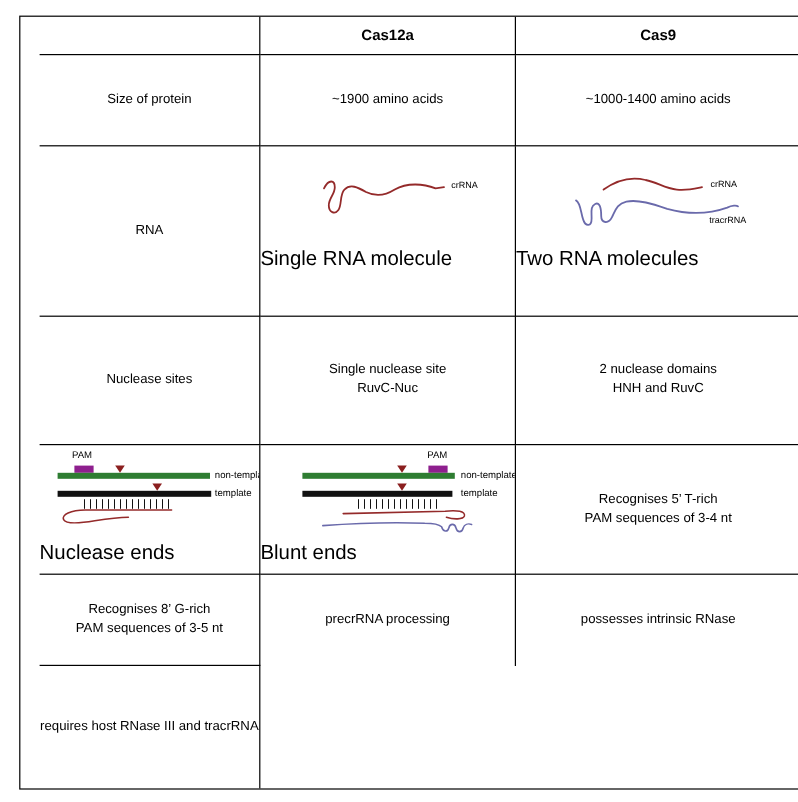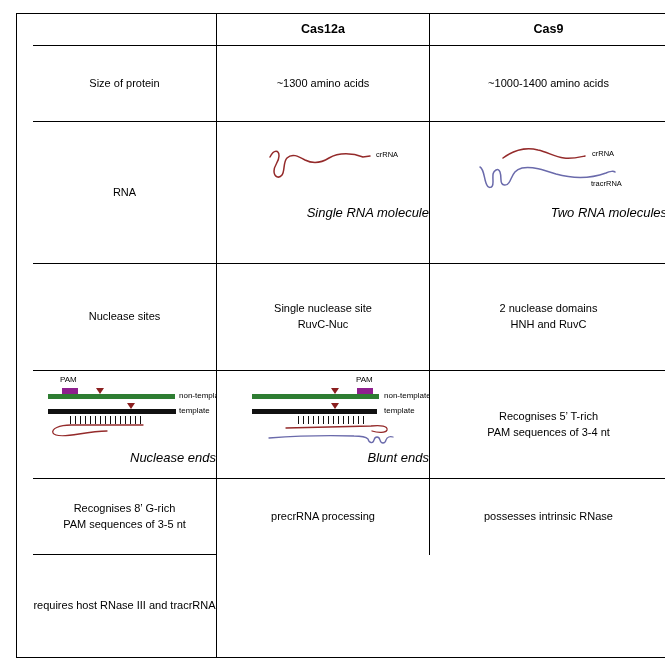--- a/index.html
+++ b/index.html
@@ -34,39 +34,39 @@
     position:absolute;width:0;height:0;
     border-left:4.5px solid transparent;border-right:4.5px solid transparent;
     border-top:6px solid var(--triangle);
   }
   .ticks{
     position:absolute;height:8px;
     background:repeating-linear-gradient(to right,var(--strand_black) 0,var(--strand_black) 1.2px,transparent 1.2px,transparent 5px);
   }
   .dlabel{position:absolute;font-size:8px;line-height:1;white-space:nowrap;}
   .rlabel{position:absolute;font-size:7.5px;line-height:1;white-space:nowrap;}
-  .caption{position:absolute;left:0;right:0;text-align:right;font-size:13px;font-style:italic;}
+  .caption{position:absolute;left:0;right:0;text-align:left;font-size:17px;}
   svg{display:block;}
   svg path{fill:none;stroke-linecap:round;}
   .stroke-cr{stroke:var(--crrna);stroke-width:1.5;}
   .stroke-tr{stroke:var(--tracrrna);stroke-width:1.5;}
   .stroke-cr-thin{stroke:var(--crrna);stroke-width:1.3;}
   .stroke-tr-thin{stroke:var(--tracrrna);stroke-width:1.3;}
 </style>
 </head>
 <body>
 
 <div class="cmp-table">
 
   <div class="cell"></div>
   <div class="cell th">Cas12a</div>
   <div class="cell th">Cas9</div>
 
   <div class="cell">Size of protein</div>
-  <div class="cell">~1300 amino acids</div>
+  <div class="cell">~1900 amino acids</div>
   <div class="cell">~1000-1400 amino acids</div>
 
   <div class="cell">RNA</div>
 
   <div class="cell">
     <svg class="abs" style="left:50px;top:22px" width="105" height="38" viewBox="0 0 105 38">
       <path class="stroke-cr" d="M3,13 C7,5 12,6 12,12 C12,18 7,21 7,27 C7,33 12,35 15,31 C18,27 16,18 20,14 C25,9 31,12 38,16 C46,20 54,19 62,14 C72,8 86,9 96,13 L103,12"></path>
     </svg>
     <span class="rlabel" style="left:159px;top:29px">crRNA</span>
     <div class="caption" style="top:82px">Single RNA molecule</div>

